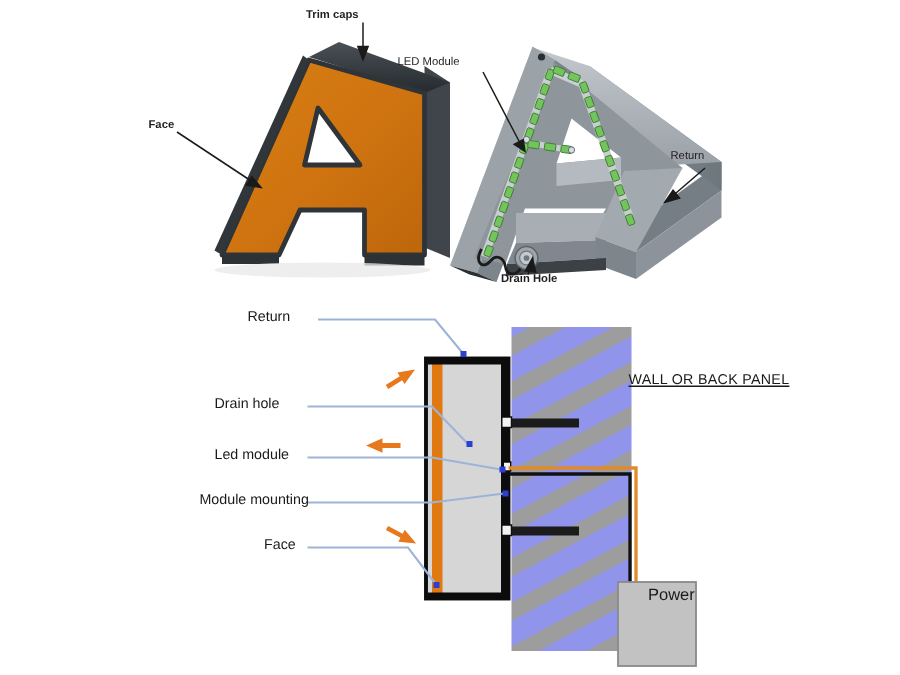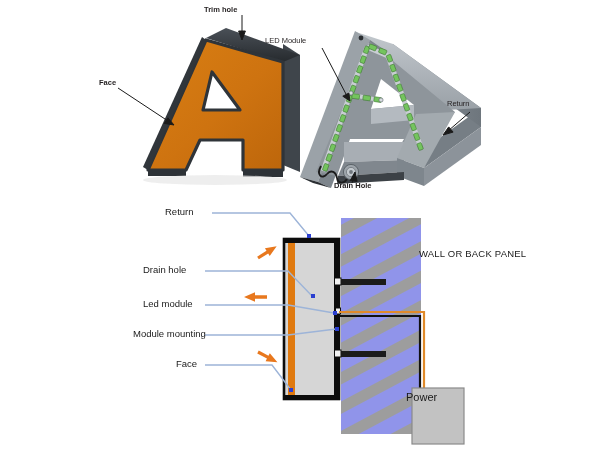--- a/index.html
+++ b/index.html
@@ -37,20 +37,21 @@
   .lbl-bottom {
     font-size: 9.5px;
     font-weight: normal;
     color: #1a1a1a;
   }
   .lbl-wall {
     font-size: 9.5px;
     font-weight: normal;
     color: #1a1a1a;
     letter-spacing: 0.2px;
+    text-decoration: underline;
   }
   .lbl-power {
     font-size: 11px;
     color: #1a1a1a;
   }
   svg { display: block; }
 </style>
 </head>
 <body>
 
@@ -206,21 +207,21 @@
       <path d="M 350 101 L 342.8 96.2 L 348.8 93.1 Z"></path>
 
       <line x1="470" y1="112" x2="448" y2="131"></line>
       <path d="M 443 135 L 448.7 126.9 L 453.1 132.1 Z"></path>
 
       <line x1="352" y1="183" x2="354" y2="178"></line>
       <path d="M 355 172 L 350.2 180.6 L 357.1 181.4 Z"></path>
     </g>
   </svg>
 
-  <div class="label-text lbl-top" style="left:204px; top:6px;">Trim hole</div>
+  <div class="label-text lbl-top" style="left:204px; top:6px;">Trim caps</div>
 
   <div class="label-text lbl-top" style="left:99px; top:79px;">Face</div>
 
   <div class="label-text lbl-top-thin" style="left:265px; top:37px;">LED Module</div>
 
   <div class="label-text lbl-top-thin" style="left:447px; top:100px;">Return</div>
 
   <div class="label-text lbl-top" style="left:334px; top:182px;">Drain Hole</div>
 
   <svg width="600" height="250" viewBox="0 0 600 250" style="position:absolute;left:0;top:200px;">
@@ -305,15 +306,15 @@
   <div class="label-text lbl-bottom" style="left:143px; top:265px;">Drain hole</div>
 
   <div class="label-text lbl-bottom" style="left:143px; top:299px;">Led module</div>
 
   <div class="label-text lbl-bottom" style="left:133px; top:329px;">Module mounting</div>
 
   <div class="label-text lbl-bottom" style="left:176px; top:359px;">Face</div>
 
   <div class="label-text lbl-wall" style="left:419px; top:249px;">WALL OR BACK PANEL</div>
 
-  <div class="label-text lbl-power" style="left:406px; top:392px;">Power</div>
+  <div class="label-text lbl-power" style="left:432px; top:392px;">Power</div>
 
 </div>
 
 </body></html>

